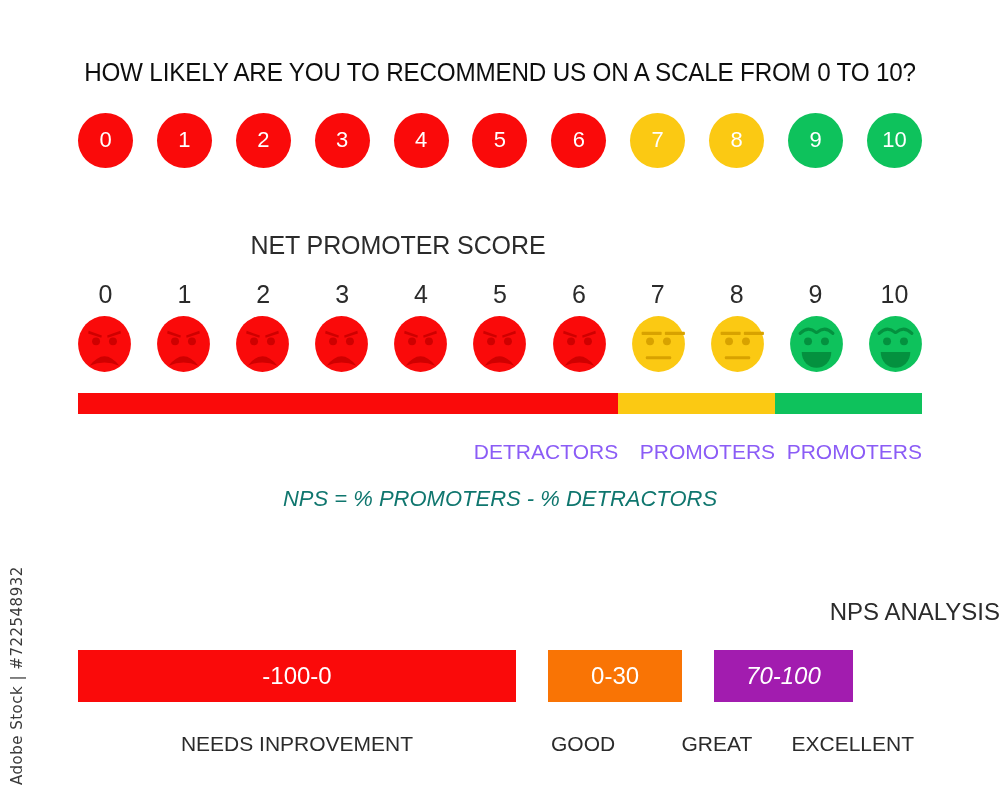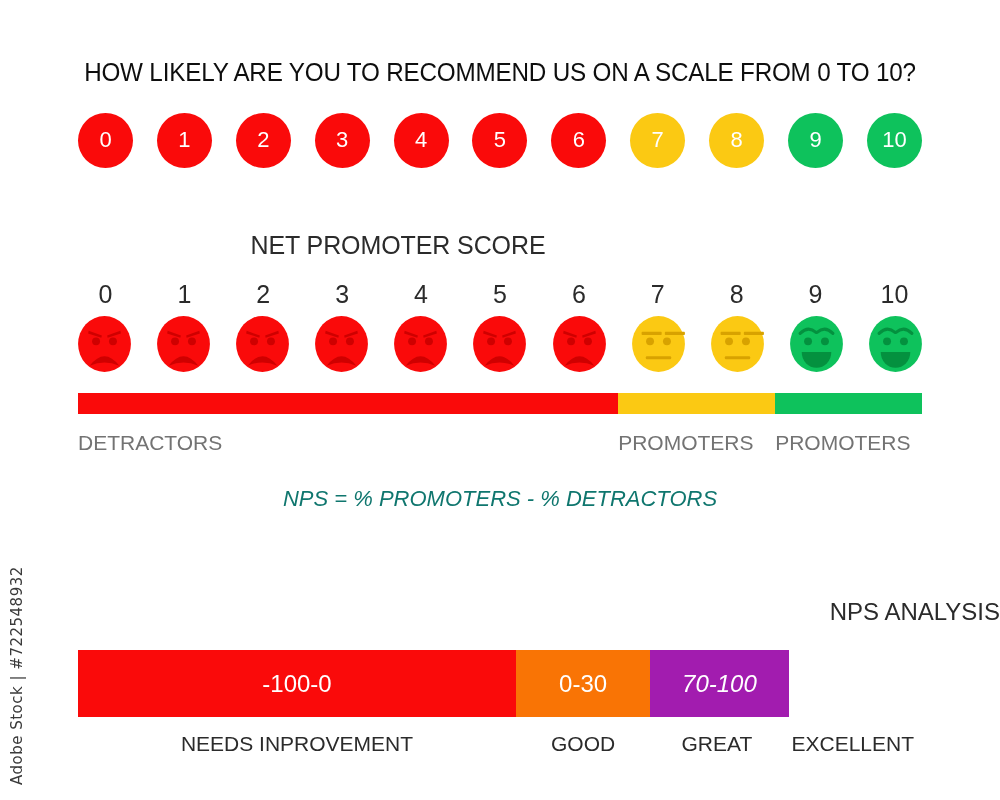--- a/index.html
+++ b/index.html
@@ -141,24 +141,24 @@
 
   .seg-labels {
     position: absolute;
     left: 78px;
     top: 431px;
     width: 844px;
     height: 26px;
   }
   .seg-label {
     position: absolute;
-    top: 0;
-    text-align: left;
+    top: 9px;
+    text-align: right;
     font-size: 21px;
-    color: #737373;
+    color: #8b5cf6;
     white-space: nowrap;
   }
 
   .formula {
     position: absolute;
     left: 0;
     top: 486px;
     width: 1000px;
     text-align: center;
     font-size: 22px;
@@ -177,22 +177,23 @@
     font-size: 24px;
     color: #2b2b2b;
     white-space: nowrap;
   }
 
   .an-bar {
     position: absolute;
     left: 78px;
     top: 650px;
     width: 844px;
-    height: 67px;
-    display: flex;
+    height: 52px;
+    display: flex;
+    gap: 32px;
   }
   .an-seg {
     height: 100%;
     display: flex;
     align-items: center;
     justify-content: center;
     color: #ffffff;
     font-size: 24px;
     line-height: 1;
     white-space: nowrap;

